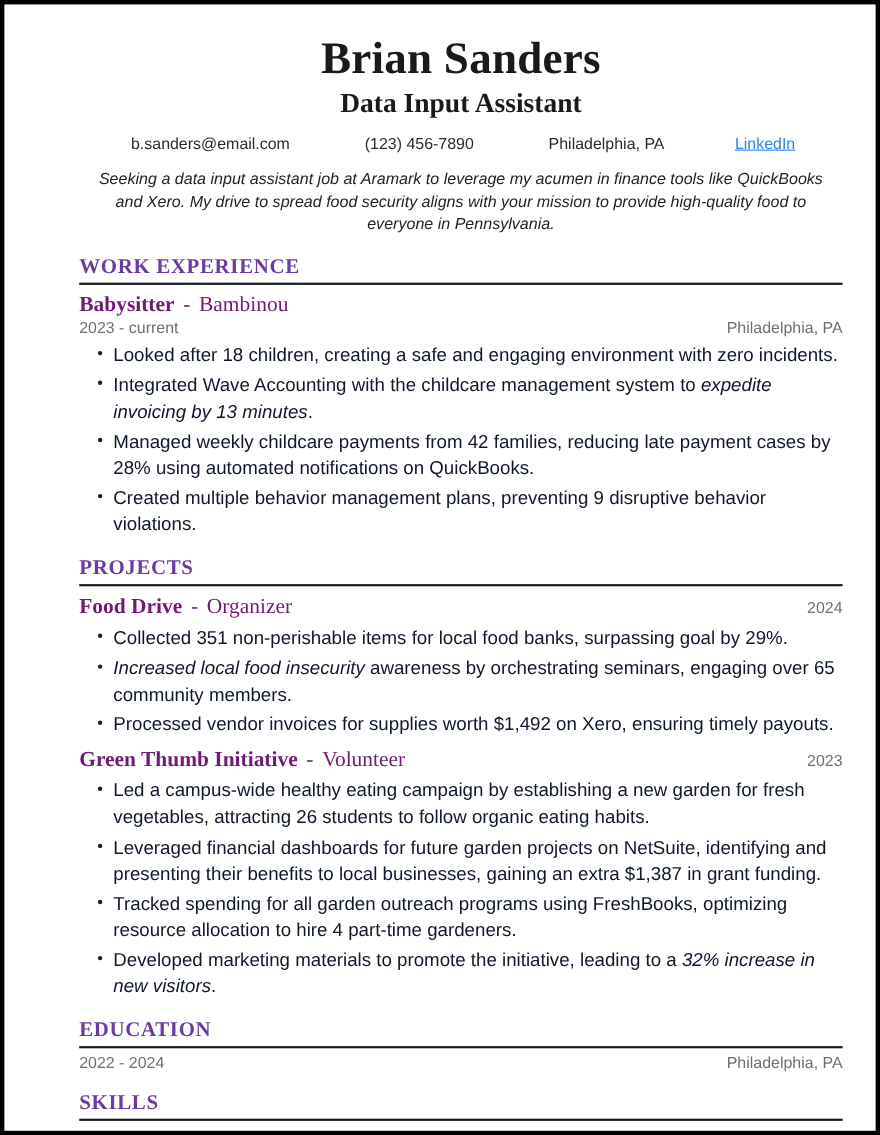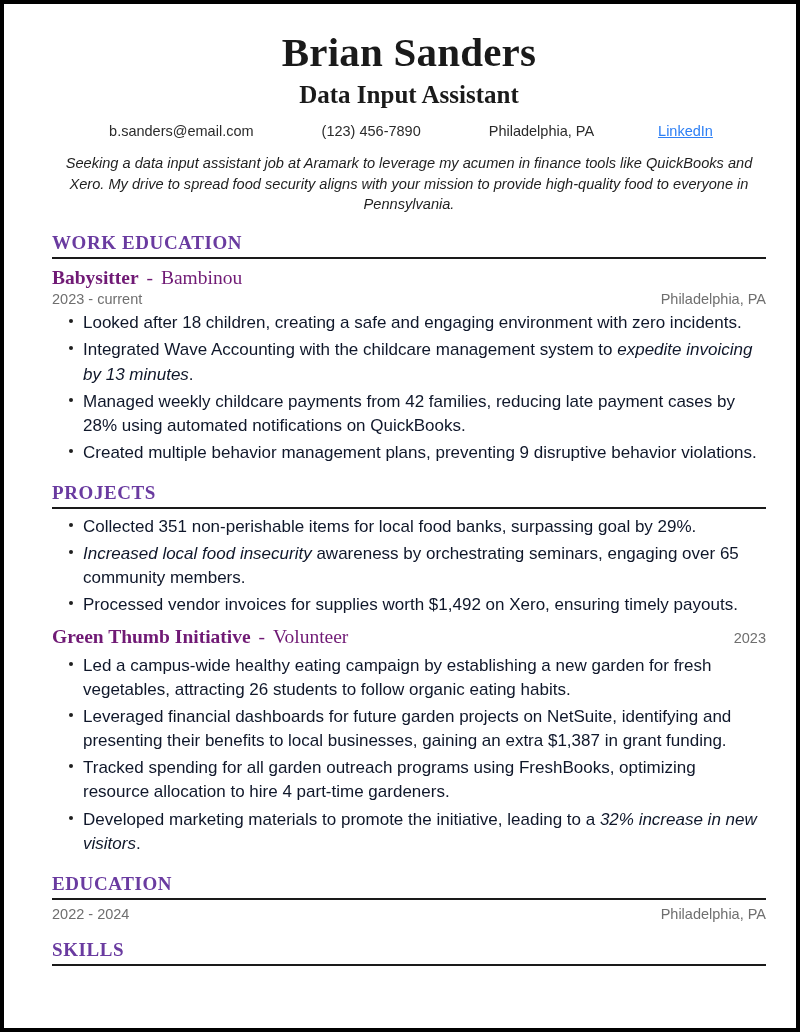--- a/index.html
+++ b/index.html
@@ -22,20 +22,21 @@
     border-left: 4px solid #000000;
     border-right: 4px solid #000000;
     border-bottom: 4px solid #000000;
     padding: 0;
     position: relative;
     overflow: hidden;
   }
   .inner {
     box-sizing: border-box;
     padding: 26px 30px 0 48px;
+    margin-left: 20px;
   }
 
   
   .name {
     font-family: "Liberation Serif", serif;
     font-weight: bold;
     font-size: 41px;
     line-height: 1.12;
     text-align: center;
     color: #1a1a1a;
@@ -181,21 +182,21 @@
         <span class="contact-item">b.sanders@email.com</span>
         <span class="contact-item">(123) 456-7890</span>
         <span class="contact-item">Philadelphia, PA</span>
         <span class="contact-link">LinkedIn</span>
       </div>
 
       <div class="summary">Seeking a data input assistant job at Aramark to leverage my acumen in finance tools like QuickBooks and Xero. My drive to spread food security aligns with your mission to provide high-quality food to everyone in Pennsylvania.</div>
     </div>
 
     <div class="section">
-      <div class="section-title">WORK EDUCATION</div>
+      <div class="section-title">WORK EXPERIENCE</div>
       <div class="section-rule"></div>
       <div>
           <div class="entry">
             <div class="entry-head">
               <div class="entry-heading"><span class="org">Babysitter</span><span class="sep"> - </span><span class="role">Bambinou</span></div>
             </div>
             <div class="meta-row">
               <span>2023 - current</span>
               <span>Philadelphia, PA</span>
             </div>
@@ -207,20 +208,24 @@
             </ul>
           </div>
         </div>
     </div>
 
     <div class="section">
       <div class="section-title">PROJECTS</div>
       <div class="section-rule"></div>
       <div>
           <div class="entry">
+            <div class="entry-head">
+              <div class="entry-heading"><span class="org">Food Drive</span><span class="sep"> - </span><span class="role">Organizer</span></div>
+              <div class="entry-right">2024</div>
+            </div>
             <ul class="bullets">
               <li><span>Collected 351 non-perishable items for local food banks, surpassing goal by 29%.</span></li>
               <li><span class="bi">Increased local food insecurity</span><span> awareness by orchestrating seminars, engaging over 65 community members.</span></li>
               <li><span>Processed vendor invoices for supplies worth $1,492 on Xero, ensuring timely payouts.</span></li>
             </ul>
           </div>
           <div class="entry">
             <div class="entry-head">
               <div class="entry-heading"><span class="org">Green Thumb Initiative</span><span class="sep"> - </span><span class="role">Volunteer</span></div>
               <div class="entry-right">2023</div>

